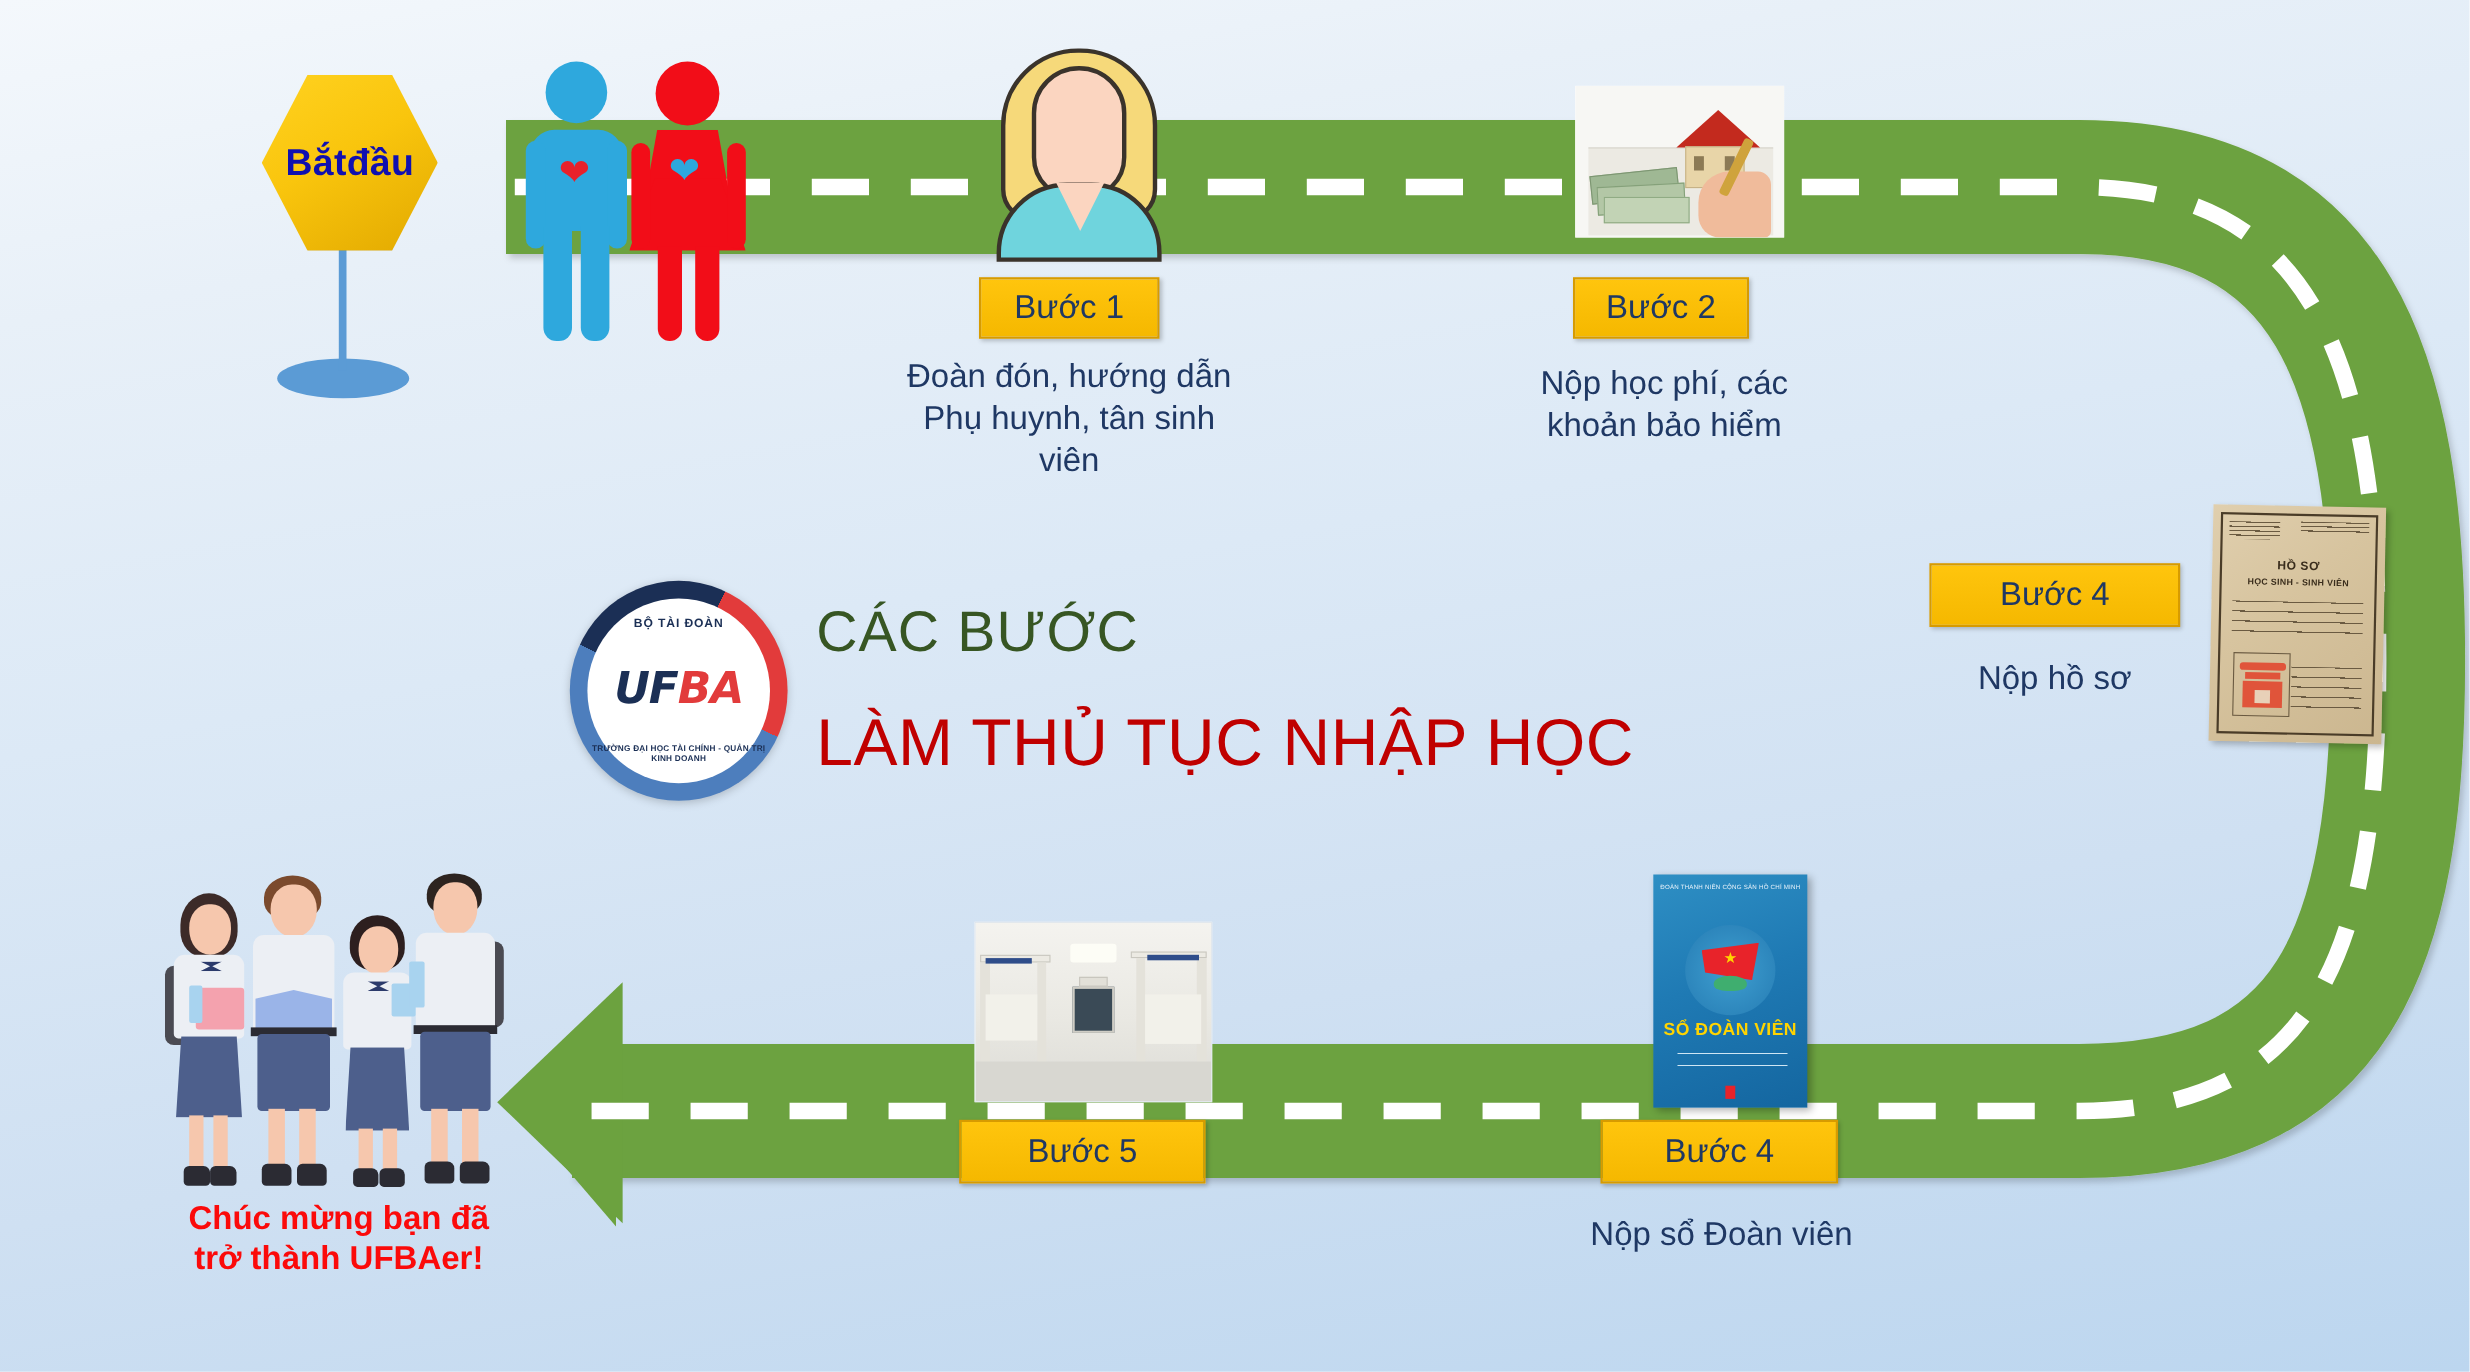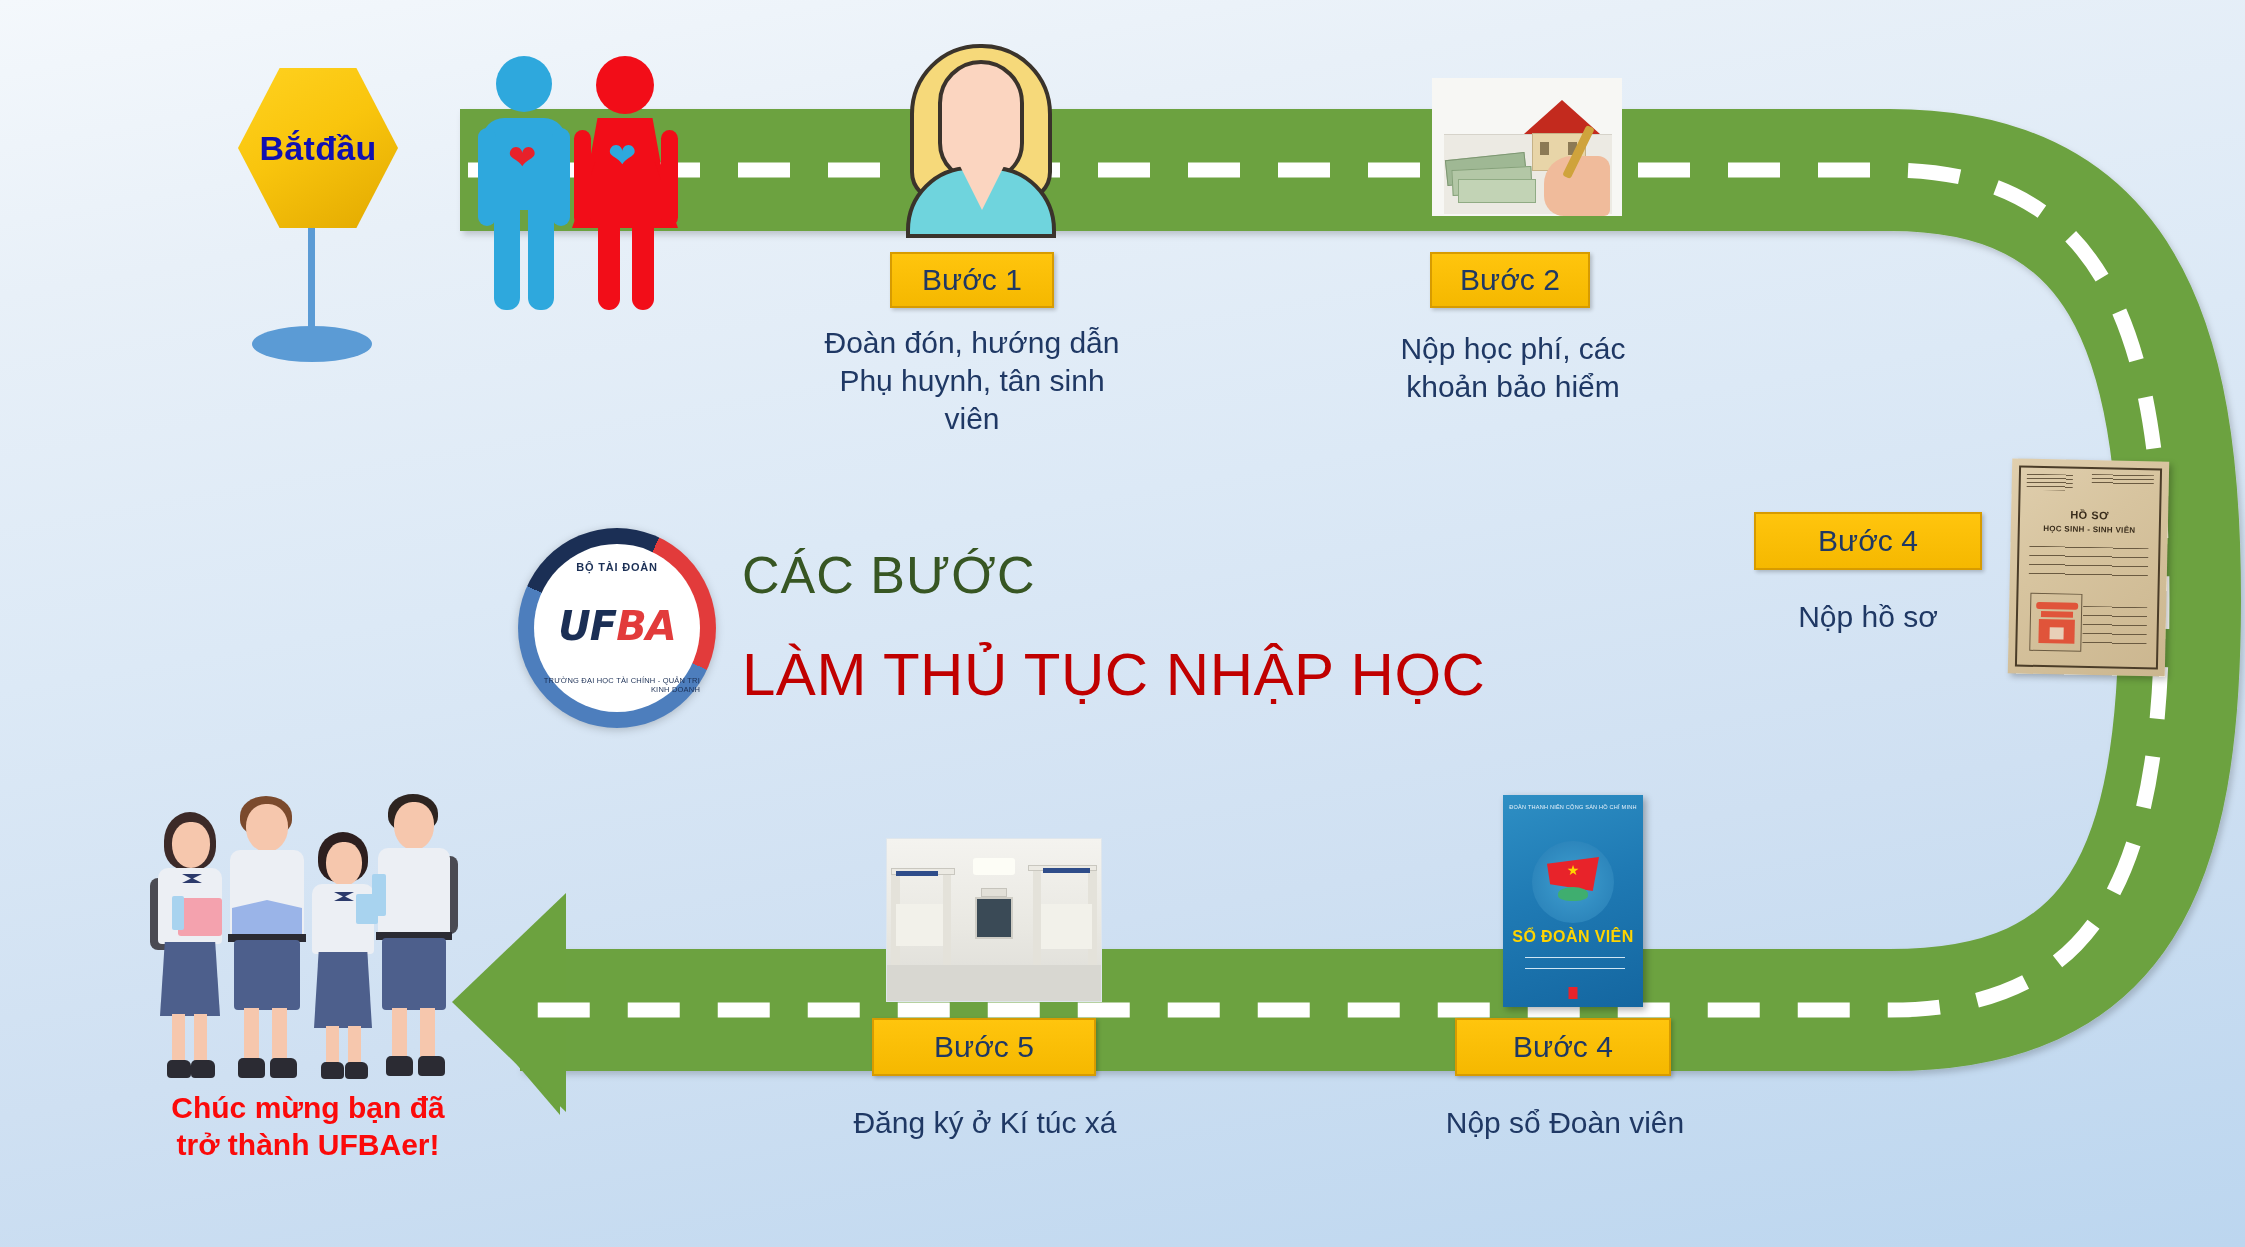--- a/index.html
+++ b/index.html
@@ -64,22 +64,22 @@
   }
 
   
   .logo { position:absolute; left:518px; top:528px; width:198px; height:200px; }
   .logo-ring { position:absolute; inset:0; border-radius:50%;
     background:conic-gradient(from 200deg,#4d7ebd 0deg 95deg,#1b2f55 95deg 185deg,#e23b3b 185deg 275deg,#4d7ebd 275deg 360deg);
     filter:drop-shadow(0 2px 4px rgba(0,0,0,.2)); }
   .logo-disc { position:absolute; inset:16px; border-radius:50%; background:#fff; }
   .logo-top-txt { position:absolute; top:17px; left:0; width:100%; text-align:center;
                   font-size:11px; color:#1b2f55; font-weight:bold; letter-spacing:.8px; }
-  .logo-bot-txt { position:absolute; bottom:18px; left:0; width:100%; text-align:right;
-                  font-size:7.5px; color:#1b2f55; font-weight:normal; letter-spacing:.2px; }
+  .logo-bot-txt { position:absolute; bottom:18px; left:0; width:100%; text-align:center;
+                  font-size:7.5px; color:#1b2f55; font-weight:bold; letter-spacing:.2px; }
   .logo-word { position:absolute; top:50%; left:0; width:100%; transform:translateY(-54%);
                text-align:center; font-size:40px; font-weight:bold; font-style:italic;
                font-family:"DejaVu Sans", sans-serif; letter-spacing:-1px; }
   .logo-word .b1 { color:#1b2f55; }
   .logo-word .b2 { color:#e23b3b; }
 
   
   .title-1 { position:absolute; left:742px; top:545px; font-size:52px; color:#375623; letter-spacing:1px; }
   .title-2 { position:absolute; left:742px; top:640px; font-size:60px; color:#c00000; letter-spacing:.5px; }
 
@@ -332,21 +332,20 @@
       <div>khoản bảo hiểm</div>
     </div>
 
   <div class="step-badge" style="left:1754px;top:512px;width:228px;height:58px;">Bước 4</div>
   <div class="step-desc" style="left:1754px;top:598px;width:228px;">Nộp hồ sơ</div>
 
   <div class="step-badge" style="left:1455px;top:1018px;width:216px;height:58px;">Bước 4</div>
   <div class="step-desc" style="left:1410px;top:1104px;width:310px;">Nộp sổ Đoàn viên</div>
 
   <div class="step-badge" style="left:872px;top:1018px;width:224px;height:58px;">Bước 5</div>
-  <div class="step-desc" style="left:810px;top:1104px;width:350px;">Đăng ký ở Kí túc xá</div>
 
   <div class="logo">
     <div class="logo-ring"></div>
     <div class="logo-disc">
       <div class="logo-top-txt">BỘ TÀI ĐOÀN</div>
       <div class="logo-word">
         <span class="b1">UF</span><span class="b2">BA</span>
       </div>
       <div class="logo-bot-txt">TRƯỜNG ĐẠI HỌC TÀI CHÍNH - QUẢN TRỊ KINH DOANH</div>
     </div>

